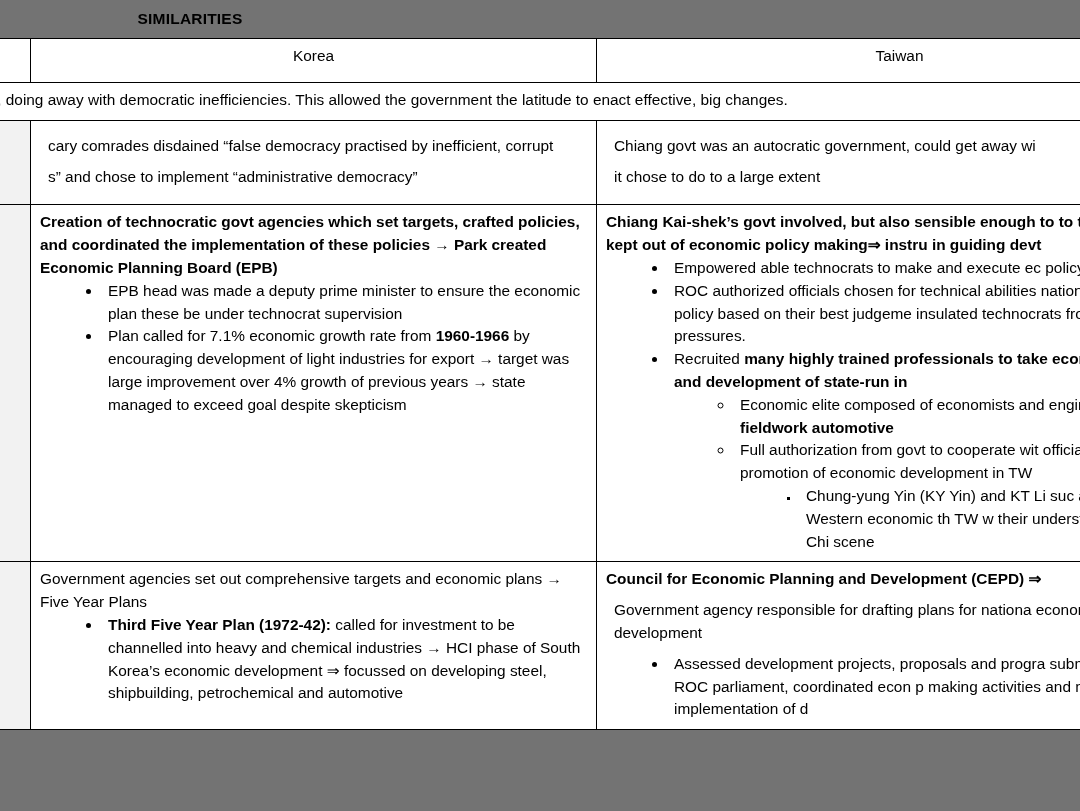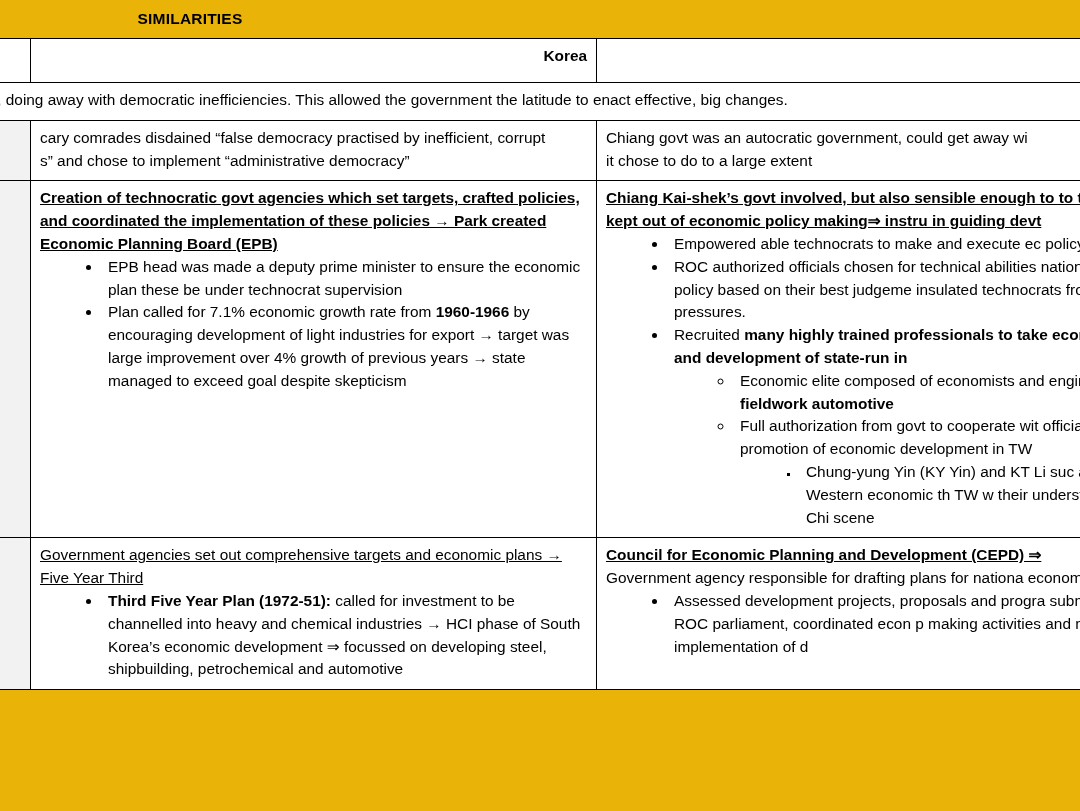--- a/index.html
+++ b/index.html
@@ -7,21 +7,21 @@
     margin: 0; padding: 0;
     width: 1080px; height: 811px;
     background: #ffffff;
     font-family: "Liberation Sans", sans-serif;
     overflow: hidden;
   }
   #page {
     position: relative;
     width: 1080px;
     height: 811px;
-    background: #eab308;
+    background: #737373;
     overflow: hidden;
   }
 
   
   .doc-title {
     position: absolute;
     left: 0; top: 10px;
     width: 380px;
     text-align: center;
     font-size: 15.5px;
@@ -56,43 +56,42 @@
   col.c-taiwan { width: 606px; }
 
   td.label-cell {
     background: #f2f2f2;
     font-size: 15.4px;
     padding-left: 4px;
     padding-right: 4px;
   }
 
   td.head {
-    text-align: right;
-    font-weight: bold;
+    text-align: center;
+    font-weight: normal;
     font-size: 15.6px;
     height: 44px;
     vertical-align: middle;
     padding-top: 10px;
   }
   td.head.blank { background: #ffffff; }
 
   td.full-row {
     border-left: none;
     border-right: none;
     padding-top: 7px;
     padding-bottom: 7px;
   }
 
   p.lead {
     margin: 0 0 0 0;
     font-weight: bold;
-    text-decoration: underline;
   }
   p.lead.plain { font-weight: normal; }
-  p.para { margin: 0; }
+  p.para { margin: 8px; }
 
   ul.l1 {
     margin: 0;
     padding-left: 62px;
     list-style-type: disc;
   }
   ul.l2 {
     margin: 0;
     padding-left: 60px;
     list-style-type: circle;
@@ -183,23 +182,23 @@
             </ul>
           </td>
         </tr>
 
         <tr>
           <td class="label-cell">
             
           </td>
 
           <td>
-            <p class="lead plain">Government agencies set out comprehensive targets and economic plans → Five Year Third</p>
-            <ul class="l1">
-              <li><span><b>Third Five Year Plan (1972-51):</b> called for investment to be channelled into heavy and chemical industries → HCI phase of South Korea’s economic development ⇒ focussed on developing steel, shipbuilding, petrochemical and automotive</span></li>
+            <p class="lead plain">Government agencies set out comprehensive targets and economic plans → Five Year Plans</p>
+            <ul class="l1">
+              <li><span><b>Third Five Year Plan (1972-42):</b> called for investment to be channelled into heavy and chemical industries → HCI phase of South Korea’s economic development ⇒ focussed on developing steel, shipbuilding, petrochemical and automotive</span></li>
             </ul>
           </td>
 
           <td>
             <p class="lead">Council for Economic Planning and Development (CEPD) ⇒</p>
             <p class="para">Government agency responsible for drafting plans for nationa economic development</p>
             <ul class="l1">
               <li><span>Assessed development projects, proposals and progra submitted to the ROC parliament, coordinated econ p making activities and monitored implementation of d</span></li>
             </ul>
           </td>

